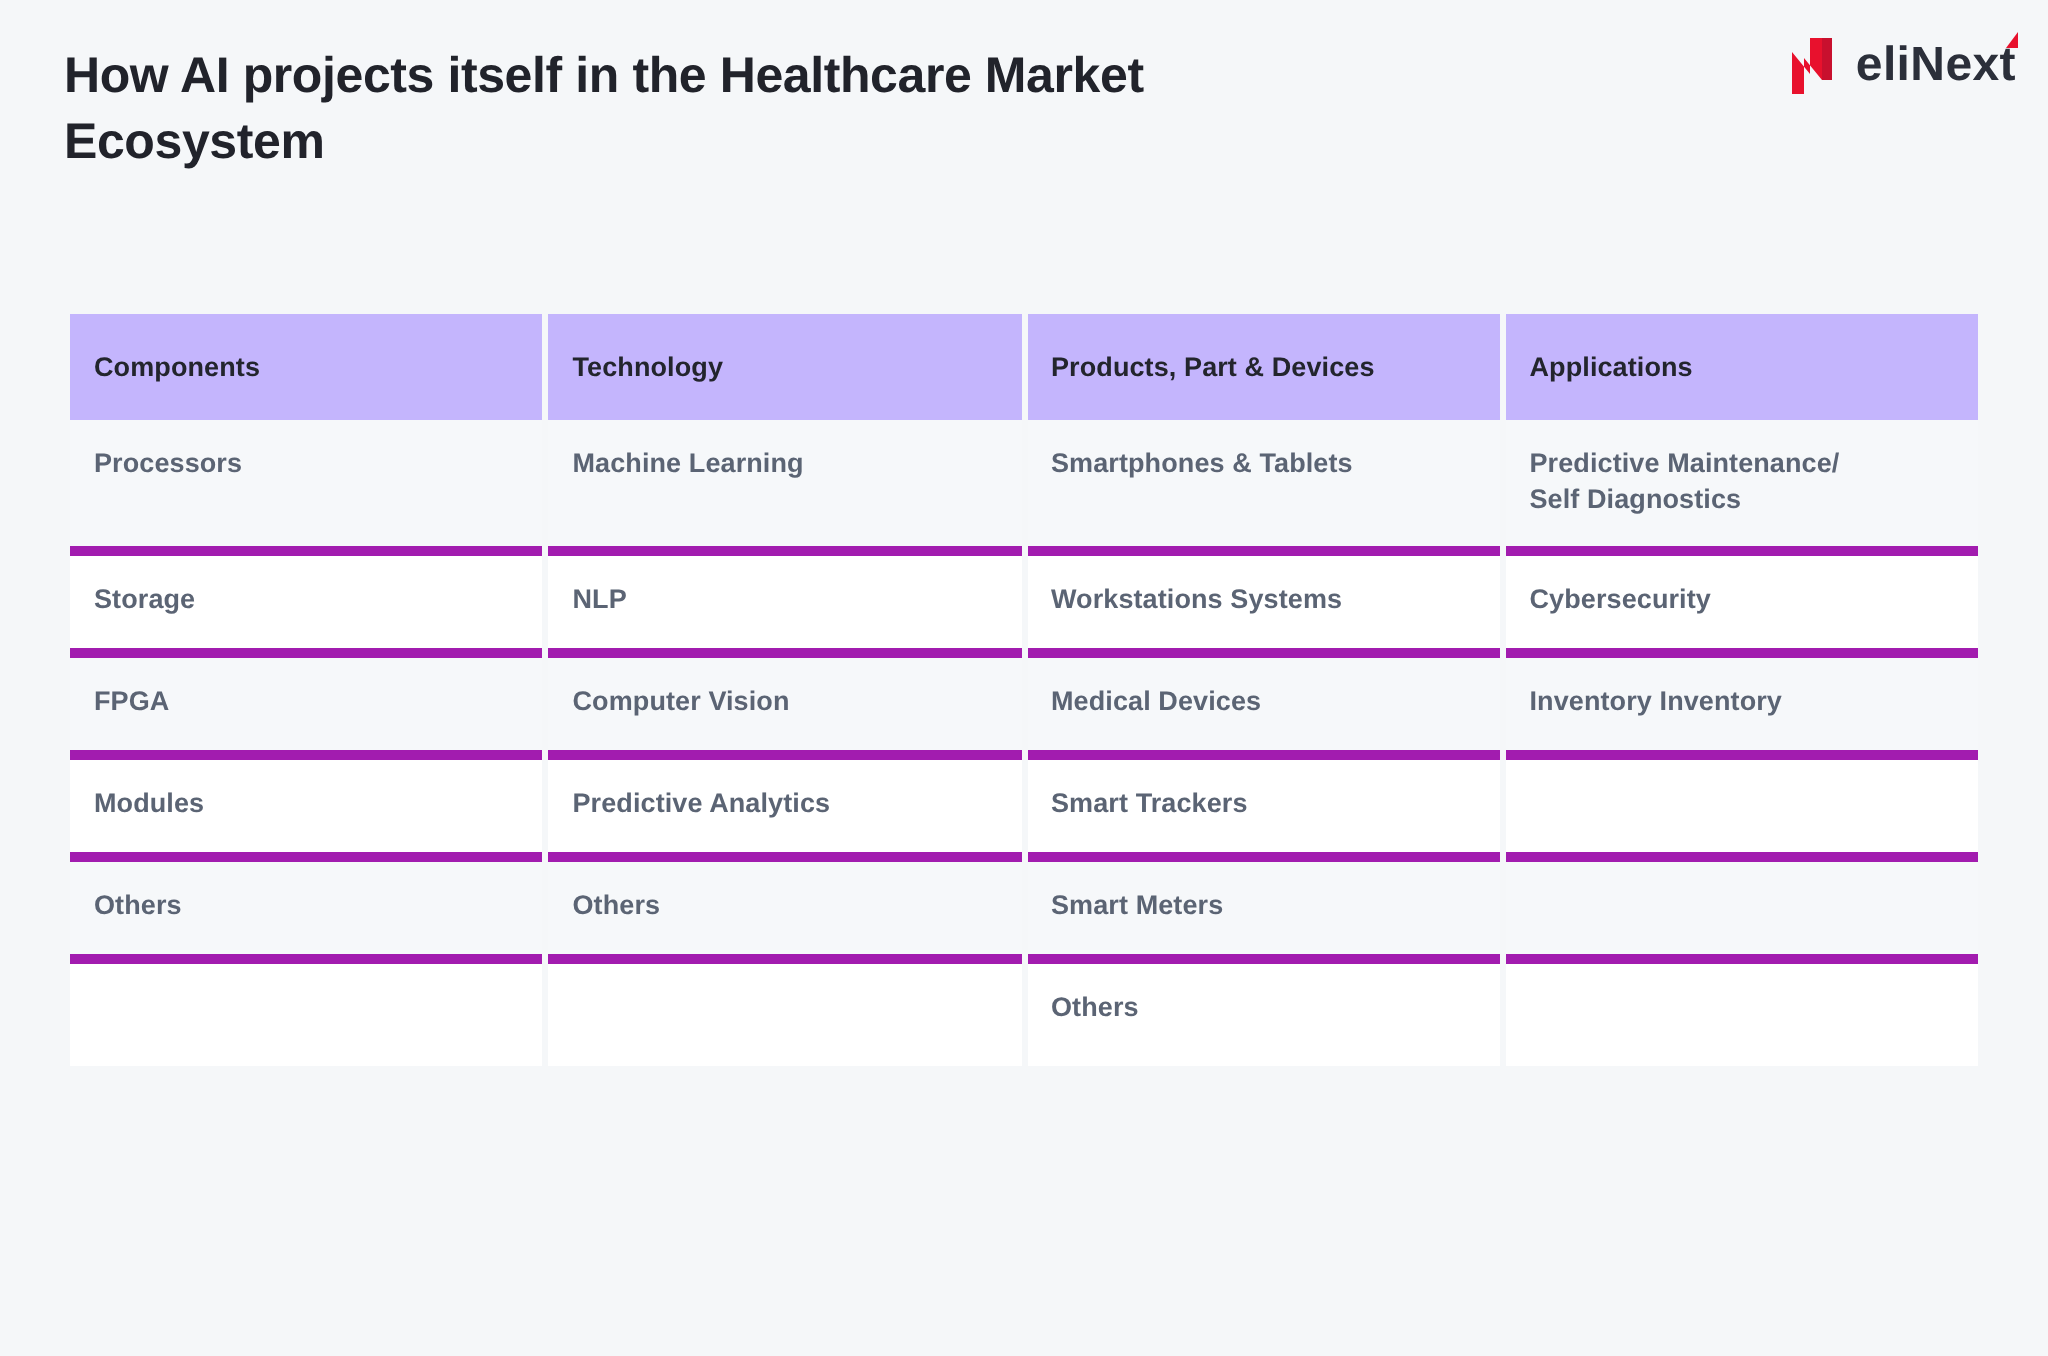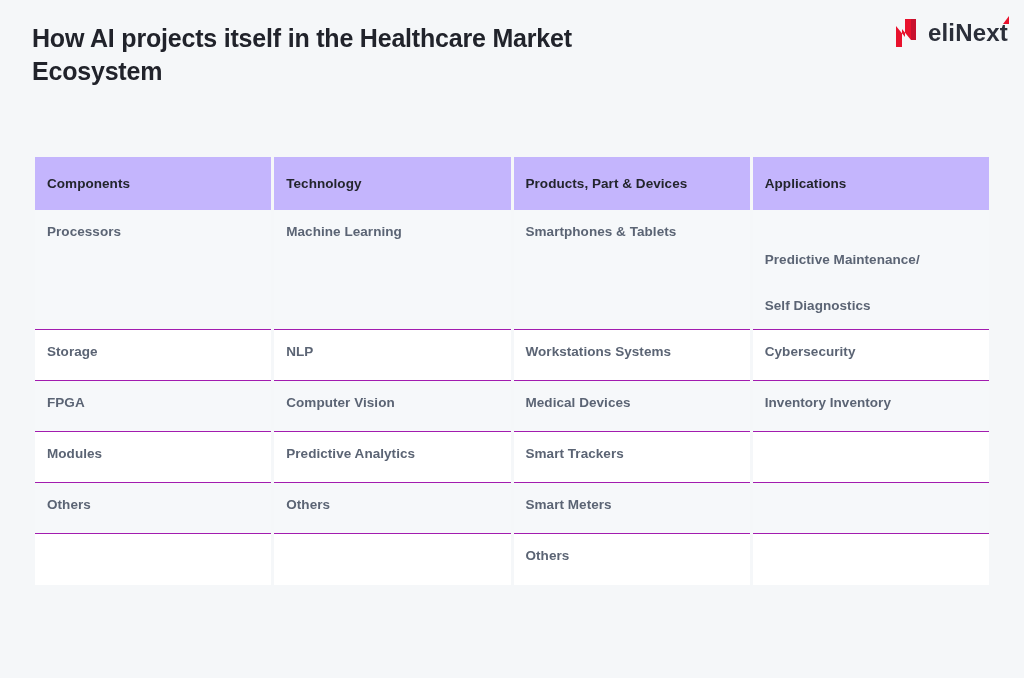--- a/index.html
+++ b/index.html
@@ -100,37 +100,36 @@
   .matrix td {
     font-size: 13.5px;
     font-weight: bold;
     color: #5b6474;
     padding: 13px 12px;
     height: 51px;
     box-sizing: border-box;
     vertical-align: top;
     line-height: 1.36;
     letter-spacing: 0.05px;
-    border-bottom: 1px solid #a21caf;
+    border-bottom: 5px solid #a21caf;
   }
   .matrix tbody tr:nth-child(odd) td {
     background: #f6f8fa;
   }
   .matrix tbody tr:nth-child(even) td {
     background: #ffffff;
   }
   .matrix tbody tr.tall td {
     height: 62px;
   }
   .matrix tbody tr:last-child td {
     border-bottom: none;
   }
   .cell-line {
     display: block;
-    margin-top: 28px;
   }
 </style>
 </head>
 <body>
 
 <div class="page">
 
   <div class="top-bar">
     <h1 class="page-title">How AI projects itself in the Healthcare Market Ecosystem</h1>
 

